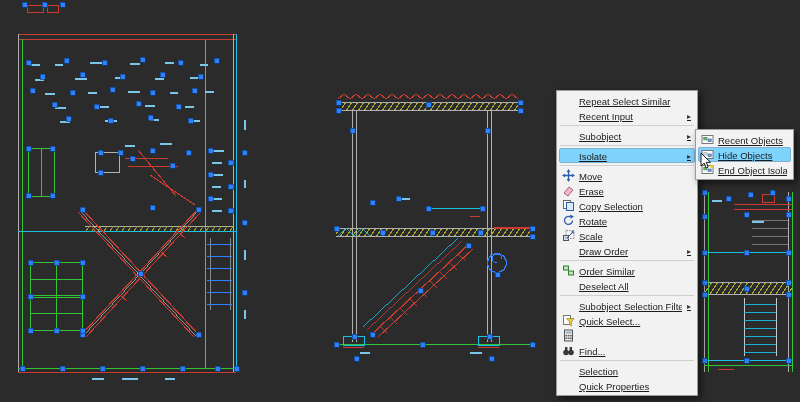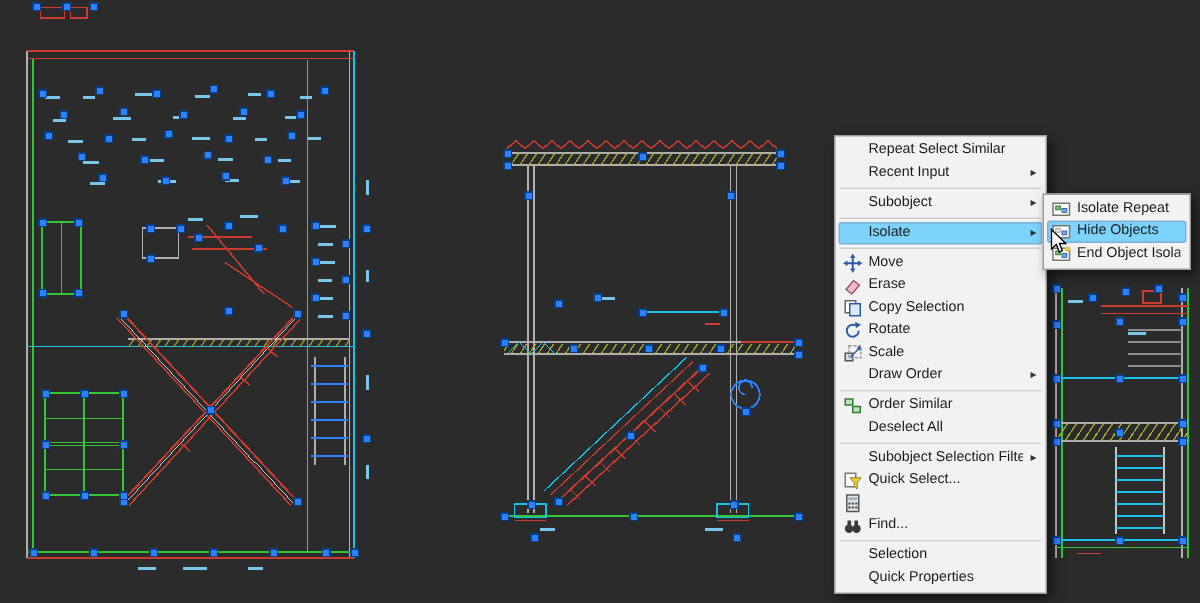--- a/index.html
+++ b/index.html
@@ -19,27 +19,28 @@
     border:1px solid #9b9b9b;
     box-shadow:3px 3px 7px rgba(0,0,0,.55);
     padding:2px;
     z-index:10;
     font-size:9.5px;
     color:#1b1b1b;
   }
   #main-menu { left:556px; top:90px; width:142px; }
   #isolate-submenu { left:695px; top:129px; width:99px; }
   .mi {
-    display:flex; align-items:flex-end;
+    display:flex; align-items:flex-start;
     height:15px; line-height:15px;
     padding:0 3px 0 2px;
     white-space:nowrap;
     border:1px solid transparent;
     border-radius:2px;
     cursor:default;
+    text-decoration:underline;
   }
   .mi.hl { background:#7dd3fc; border-color:#7eb0d6; }
   .ic { flex:0 0 17px; height:13px; display:flex; align-items:center; justify-content:flex-start; }
   .lbl { flex:1 1 auto; overflow:hidden; }
   .arrow { flex:0 0 9px; text-align:right; font-size:8px; color:#333; }
   .sep { height:1px; background:#cfcfcf; margin:2px 1px; }
 
   
   #cursor { position:absolute; left:700px; top:152px; z-index:30; }
 </style>
@@ -536,21 +537,21 @@
 <div class="menu" id="isolate-submenu">
 
   <div class="mi">
     <span class="ic">
       <svg width="13" height="13">
         <rect x="1" y="2.5" width="11" height="8" fill="#ffffff" stroke="#777777"></rect>
         <rect x="2.8" y="4.3" width="3.2" height="2.6" fill="#7db87d" stroke="#2f7d2f" stroke-width="0.6"></rect>
         <rect x="7" y="6" width="3.2" height="2.6" fill="#7da7d8" stroke="#2a5caa" stroke-width="0.6"></rect>
       </svg>
     </span>
-    <span class="lbl">Isolate Repeat</span>
+    <span class="lbl">Recent Objects</span>
   </div>
 
   <div class="mi hl">
     <span class="ic">
       <svg width="13" height="13">
         <rect x="1" y="2.5" width="11" height="8" fill="#ffffff" stroke="#777777"></rect>
         <rect x="2.8" y="4.3" width="3.2" height="2.6" fill="#dddddd" stroke="#aaaaaa" stroke-width="0.6"></rect>
         <rect x="7" y="6" width="3.2" height="2.6" fill="#7da7d8" stroke="#2a5caa" stroke-width="0.6"></rect>
       </svg>
     </span>

